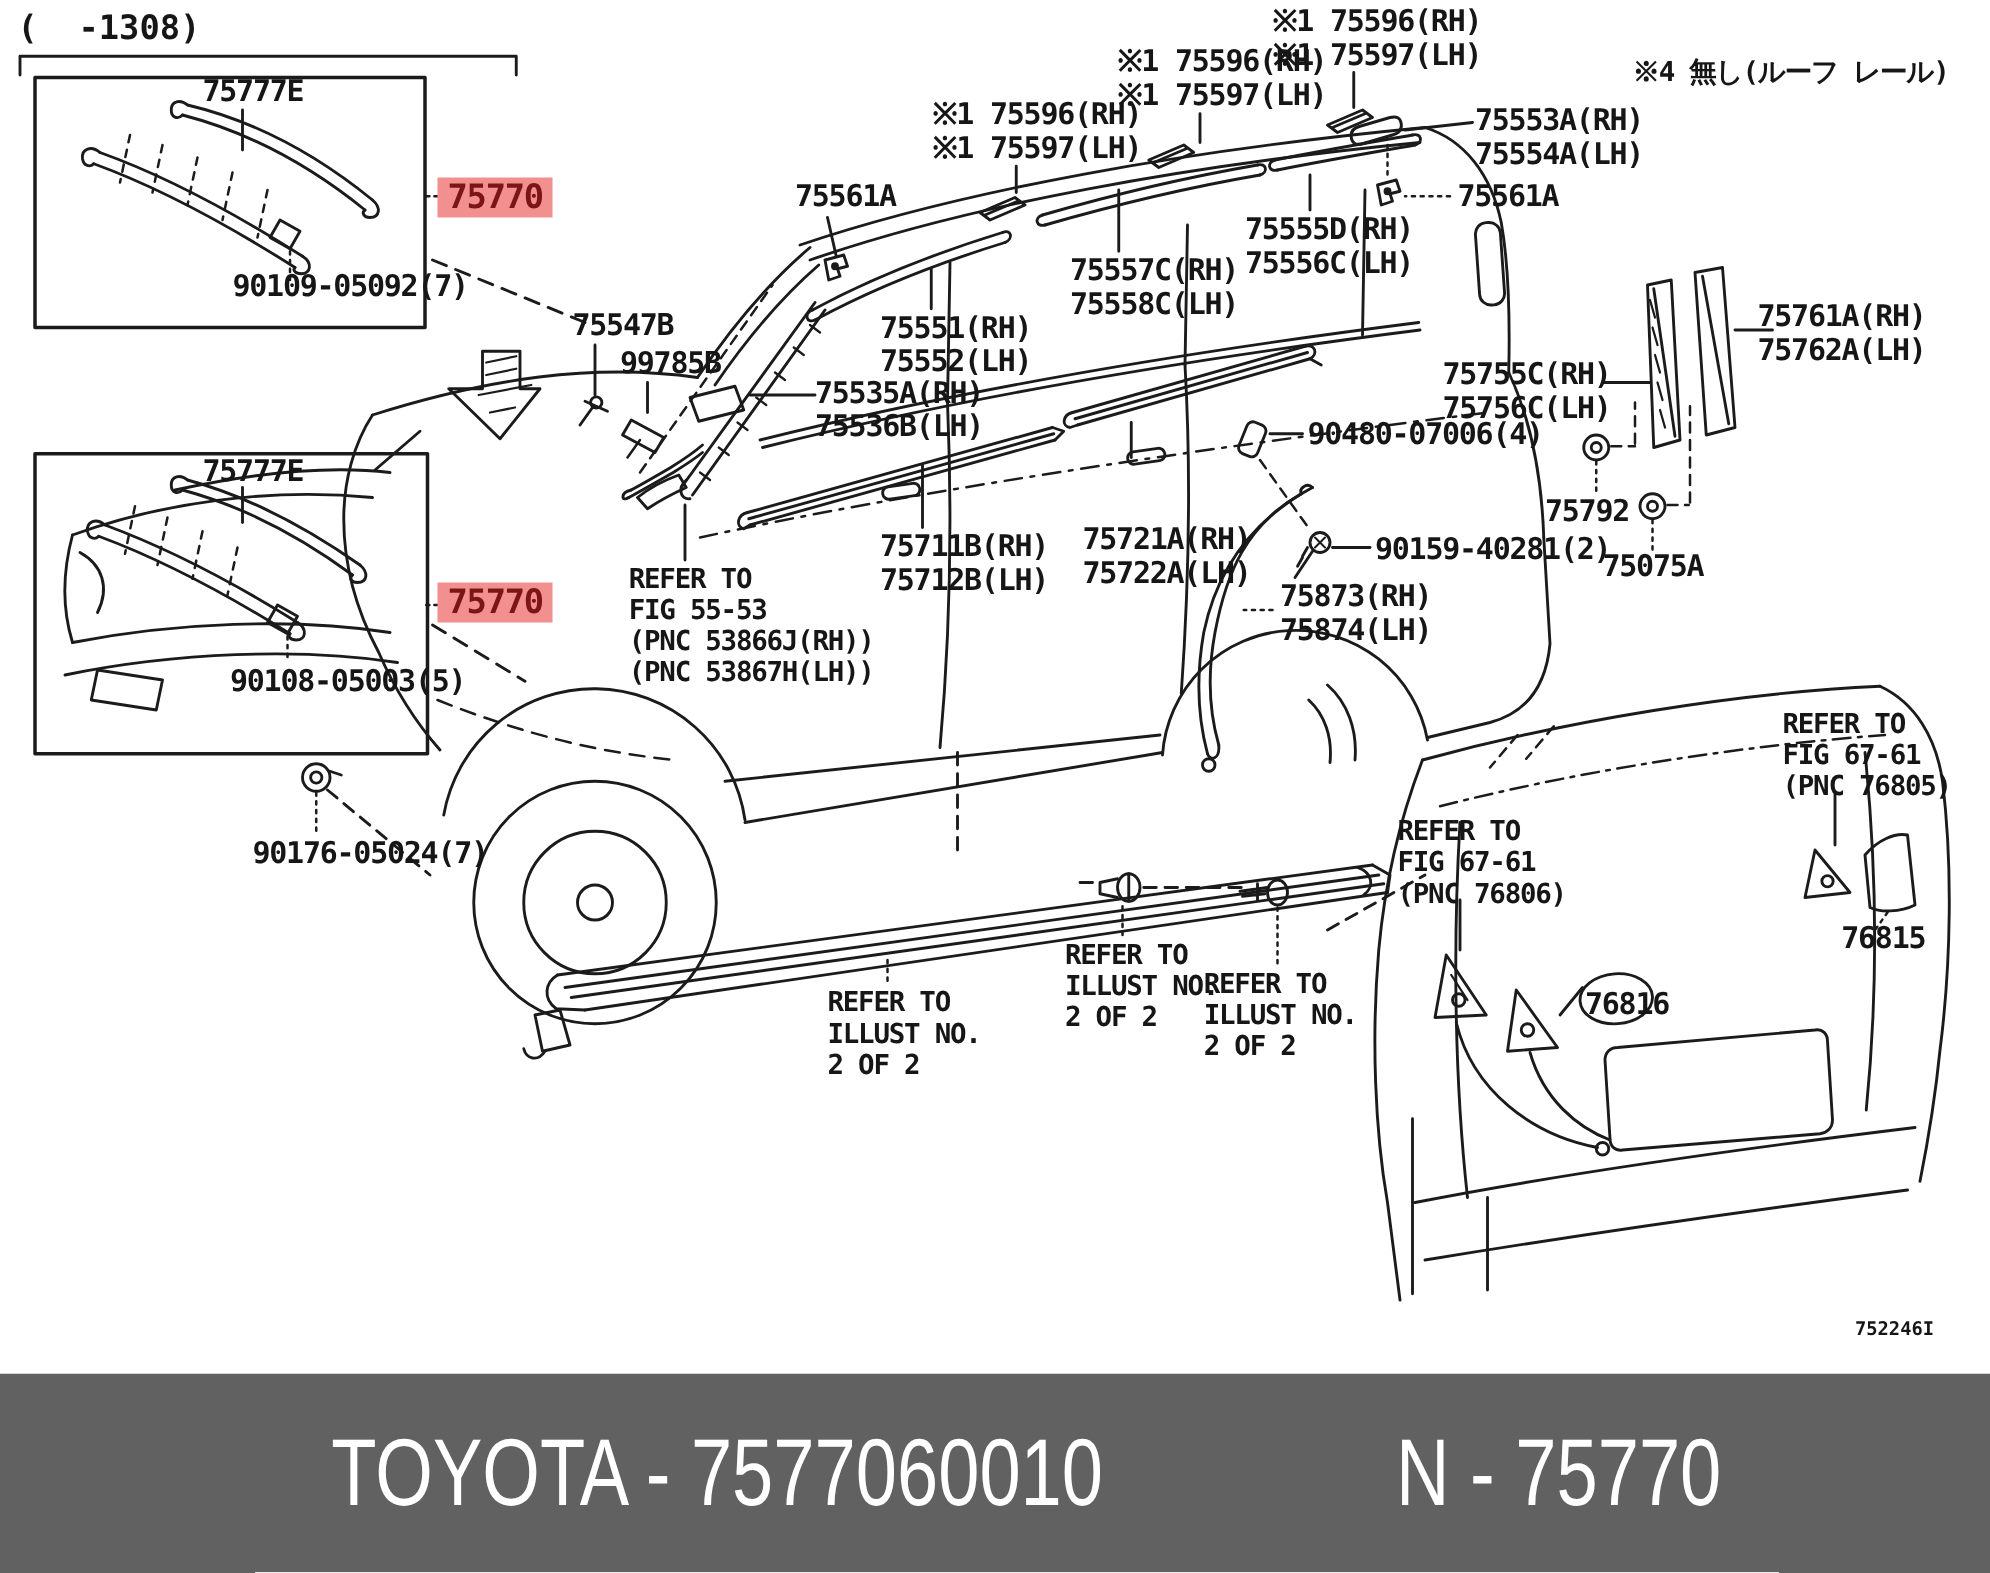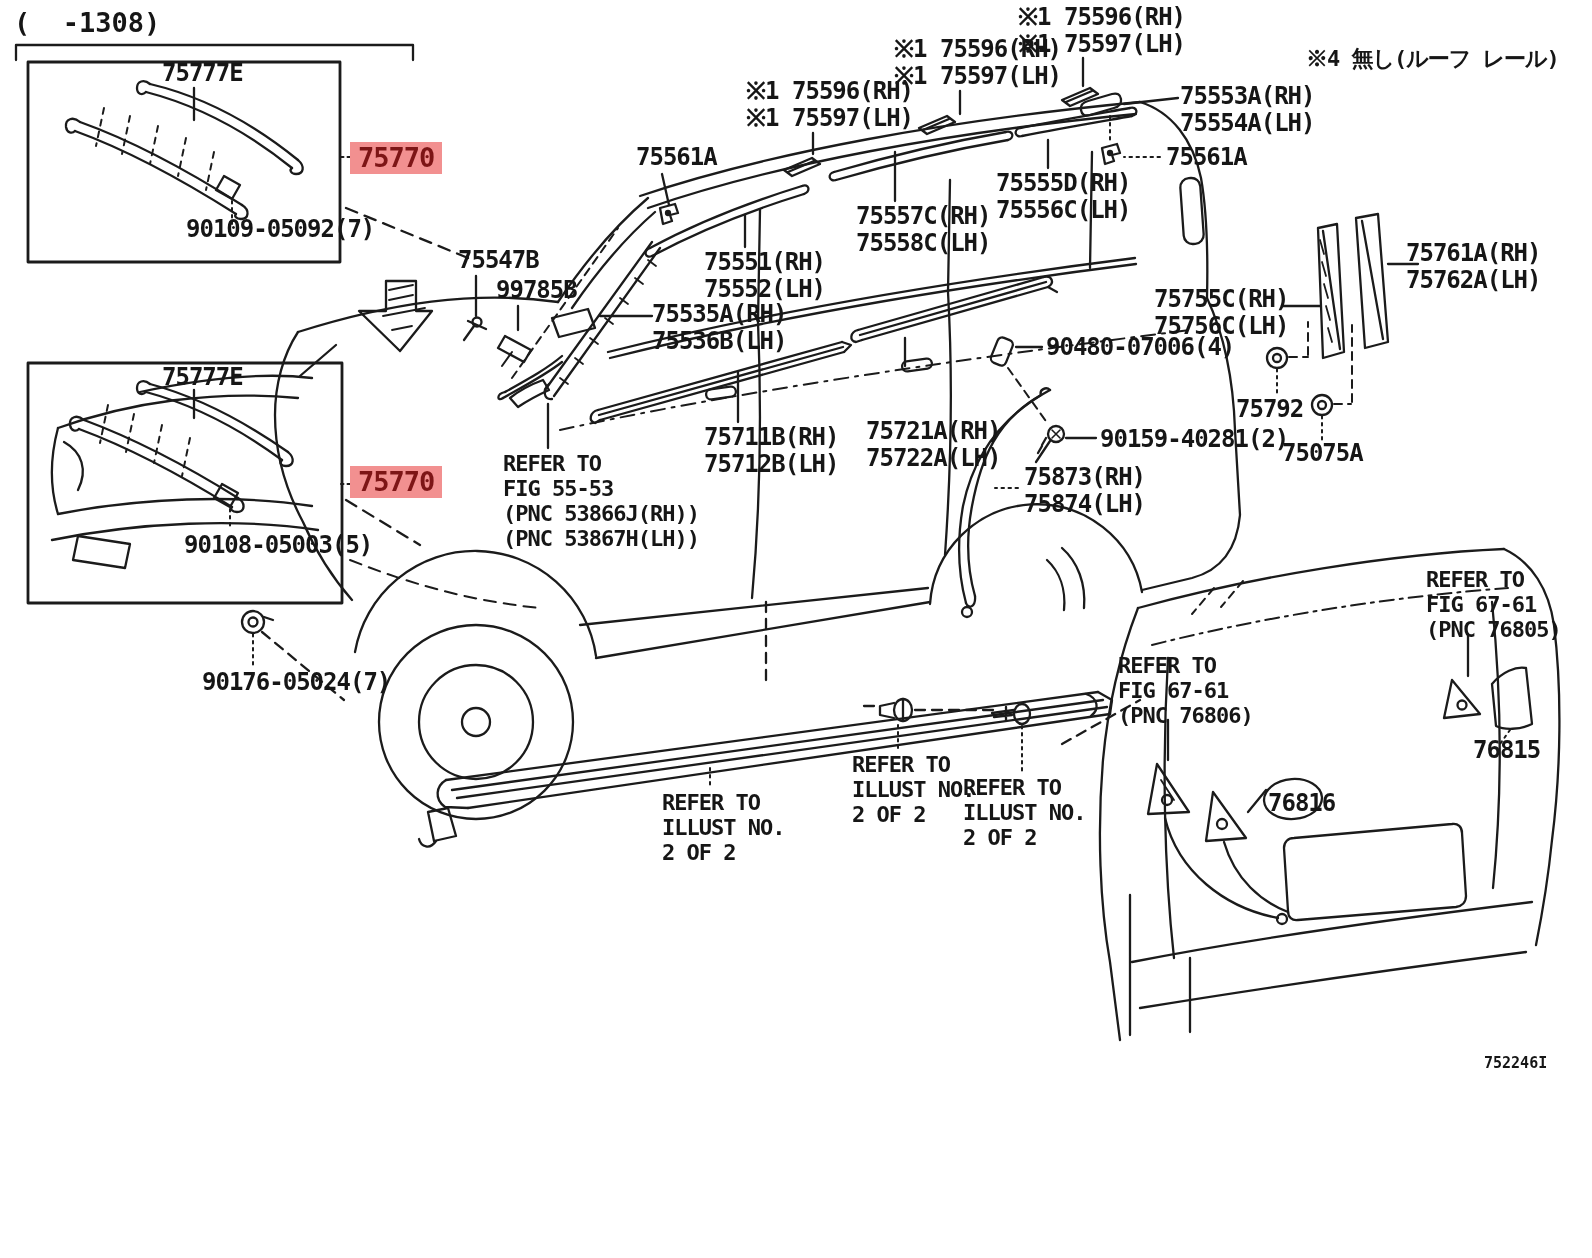--- a/index.html
+++ b/index.html
@@ -325,14 +325,18 @@
 ILLUST NO.
 2 OF 2</div>
       <div class="label sm" style="left: 963px; top: 775px;">REFER TO
 ILLUST NO.
 2 OF 2</div>
       <div class="label" style="left: 1268px; top: 790px; text-align: center;">76816</div>
       <div class="label" style="left: 1473px; top: 737px;">76815</div>
       <div class="label xs" style="left: 1484px; top: 1055px;">752246I</div>
     </div>
 
-
+<div id="footer-bar">
+  <span>TOYOTA - 7577060010</span>
+  <span>N - 75770</span>
 </div>
 
+</div>
+
 </body></html>

